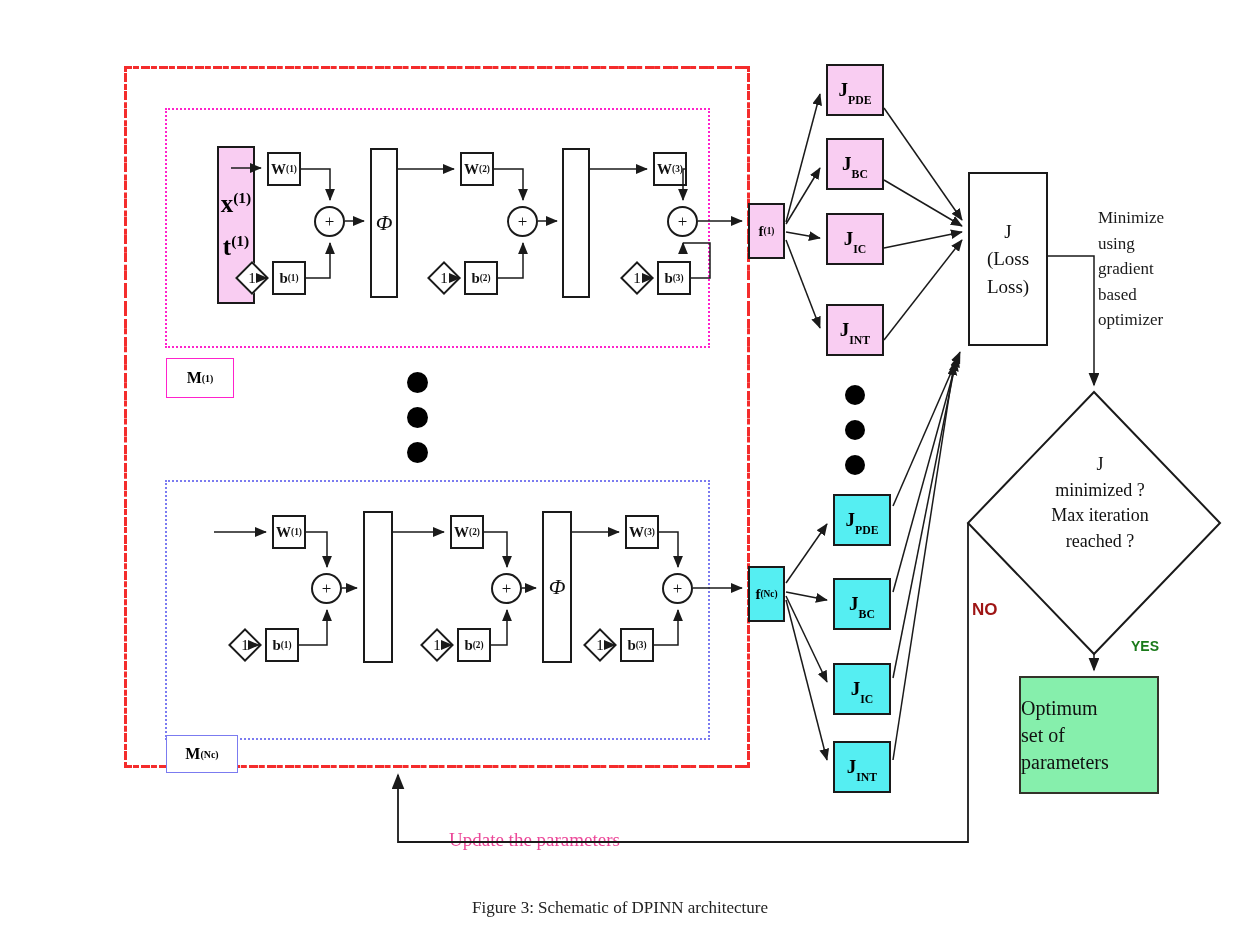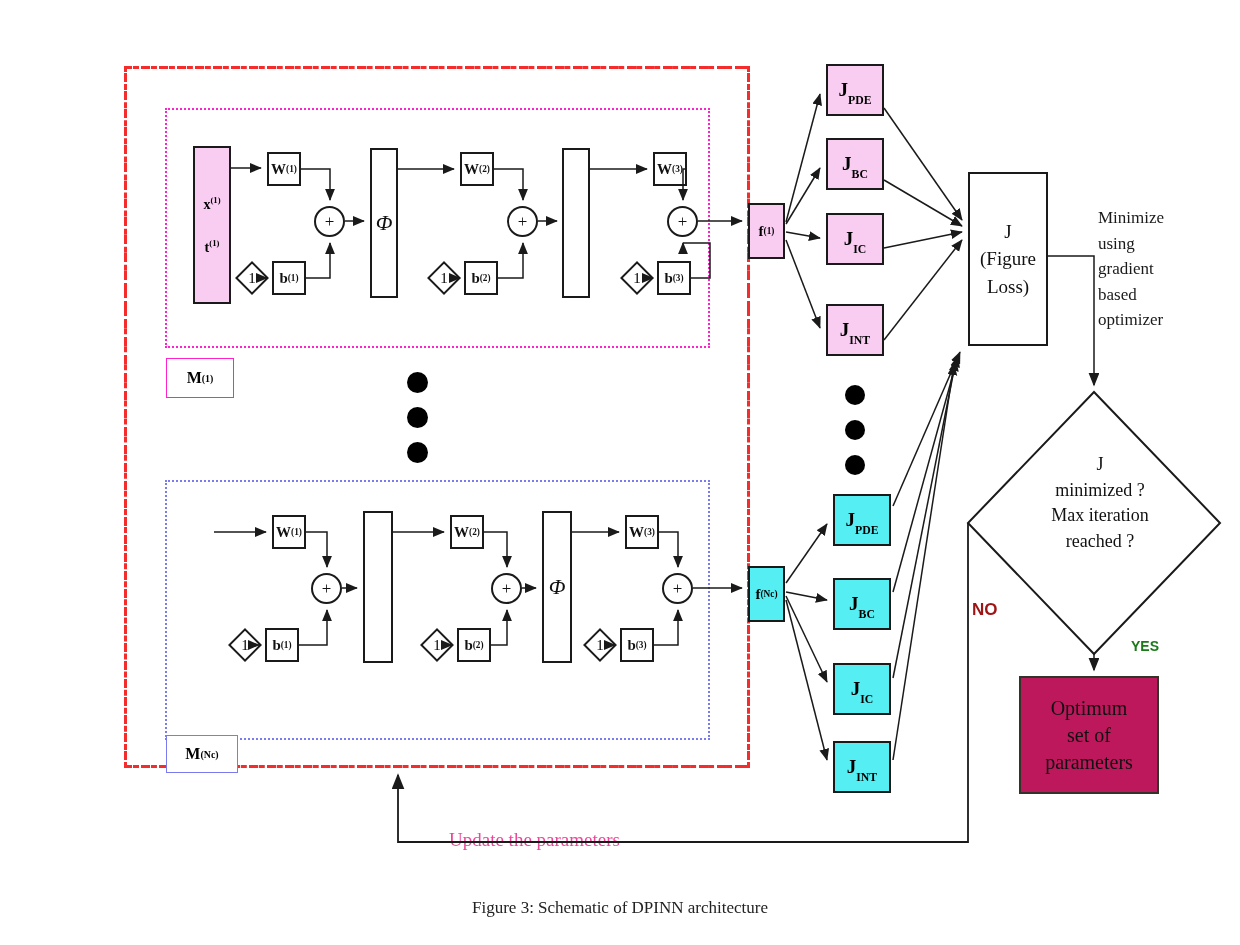--- a/index.html
+++ b/index.html
@@ -28,21 +28,21 @@
     border:2px solid #1a1a1a;
     background:#fff;
     display:flex;align-items:center;justify-content:center;
     text-align:center;
     color:#111;
   }
   .inputbox{
     box-sizing:border-box;border:2px solid #1a1a1a;
     display:flex;flex-direction:column;align-items:center;justify-content:space-around;
     padding:34px 0;
-    font-weight:bold;font-size:14px;
+    font-weight:bold;font-size:25px;margin-left:24px;
   }
   .wbox{font-weight:bold;font-size:15px;}
   .actbox{font-style:italic;font-size:22px;}
   .circ{
     box-sizing:border-box;border:2px solid #1a1a1a;border-radius:50%;
     background:#fff;display:flex;align-items:center;justify-content:center;
     font-size:17px;color:#111;
   }
   .diam{
     box-sizing:border-box;border:2px solid #1a1a1a;background:#fff;
@@ -71,22 +71,22 @@
   }
   .mlabel.pink{border:1.6px solid #ff22cc;}
   .mlabel.blue{border:1.6px solid #7b7bf0;}
 
   .totalloss{
     box-sizing:border-box;border:2px solid #1a1a1a;background:#fff;
     display:flex;flex-direction:column;align-items:center;justify-content:center;
     font-size:19px;line-height:1.45;color:#111;
   }
   .optbox{
-    box-sizing:border-box;border:2.5px solid #33332a;background:#be185d;
-    display:flex;flex-direction:column;align-items:center;justify-content:center;
+    box-sizing:border-box;border:2.5px solid #33332a;background:#86efac;
+    display:flex;flex-direction:column;justify-content:center;
     font-size:20px;line-height:1.35;color:#111;
   }
   .sidetext{font-size:17px;line-height:1.5;color:#1a1a1a;}
   .lbl-no{font-family:"Liberation Sans",sans-serif;font-weight:bold;font-size:17px;color:#9e1414;}
   .lbl-yes{font-family:"Liberation Sans",sans-serif;font-weight:bold;font-size:14px;color:#1a7a1a;}
   .updtext{font-size:19px;color:#ec4899;}
   .caption{font-size:17px;color:#222;text-align:center;width:100%;}
 
   .dot{background:#000;border-radius:50%;}
 
@@ -278,21 +278,21 @@
   <div class="abs dot" style="left:407px;top:372px;width:21px;height:21px;"></div>
   <div class="abs dot" style="left:407px;top:407px;width:21px;height:21px;"></div>
   <div class="abs dot" style="left:407px;top:442px;width:21px;height:21px;"></div>
 
   <div class="abs dot" style="left:845px;top:385px;width:20px;height:20px;"></div>
   <div class="abs dot" style="left:845px;top:420px;width:20px;height:20px;"></div>
   <div class="abs dot" style="left:845px;top:455px;width:20px;height:20px;"></div>
 
   <div class="abs totalloss" style="left:968px;top:172px;width:80px;height:174px;">
     <span>J</span>
-    <span>(Figure</span>
+    <span>(Loss</span>
     <span>Loss)</span>
   </div>
 
   <div class="abs sidetext" style="left:1098px;top:205px;width:130px;white-space:pre-line;">Minimize
 using
 gradient
 based
 optimizer</div>
 
   <div class="abs" style="left:980px;top:452px;width:240px;text-align:center;font-size:18px;line-height:1.42;color:#111;">

